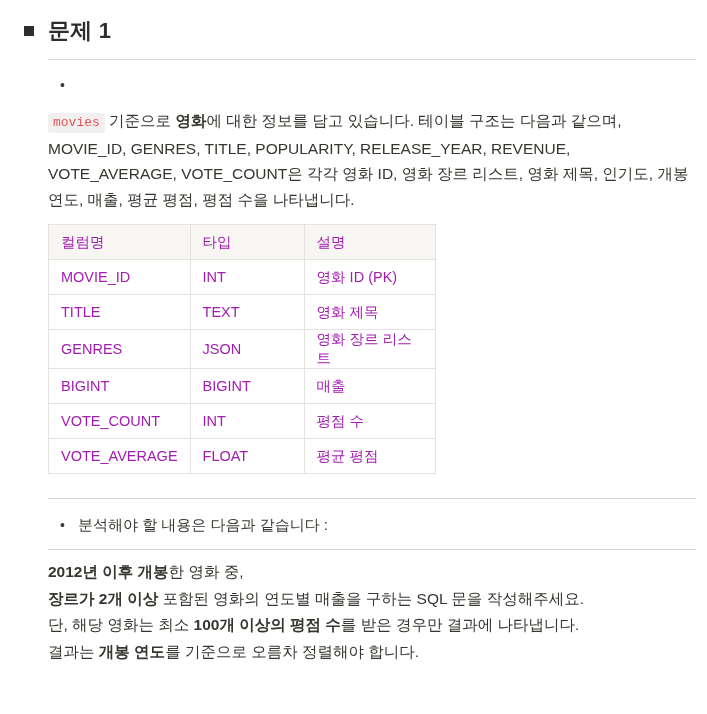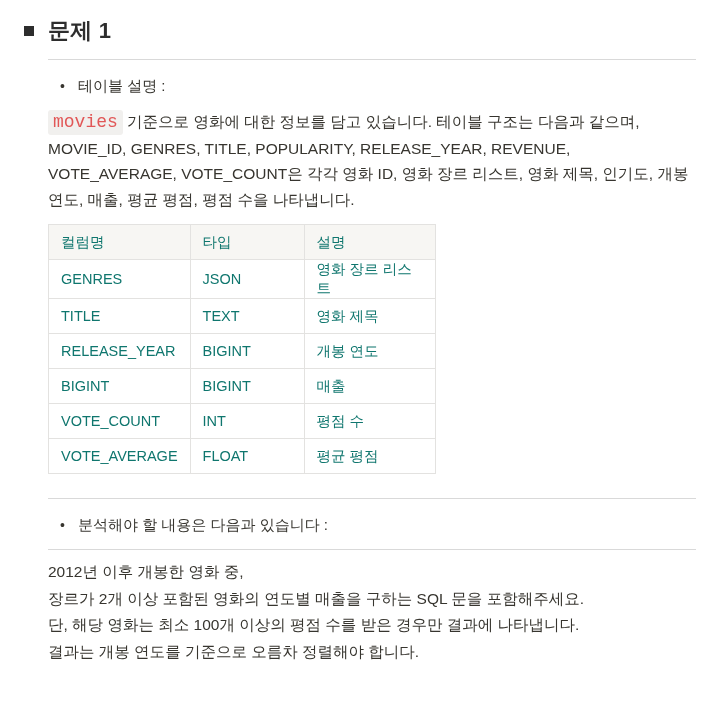--- a/index.html
+++ b/index.html
@@ -56,44 +56,44 @@
     color: #37352f;
   }
   .para {
     margin-top: 10px;
     font-size: 15.5px;
     line-height: 25.5px;
     color: #37352f;
     max-width: 652px;
     word-break: keep-all;
   }
-  .para b, .task b { font-weight: normal; }
+  .para b, .task b { font-weight: bold; }
   code.chip {
     font-family: "Liberation Mono", monospace;
-    font-size: 18px;
+    font-size: 13px;
     color: #e15757;
     background: #f1f0ee;
     border-radius: 3px;
     padding: 2px 5px 3px 5px;
   }
   
   table.schema {
     border-collapse: collapse;
     table-layout: fixed;
     margin-top: 12px;
     font-size: 14.5px;
   }
   table.schema th, table.schema td {
     border: 1px solid #e3e2e0;
     height: 35px;
     padding: 0 12px;
     text-align: left;
     vertical-align: middle;
     font-weight: normal;
-    color: #0f766e;
+    color: #a21caf;
   }
   table.schema th { background: #f7f6f3; }
   .col-name { width: 115px; }
   .col-type { width: 114px; }
   .col-desc { width: 131px; }
   .rule-2 { margin-top: 24px; }
   .rule-3 { margin-top: 11px; }
   .task {
     margin-top: 9px;
     font-size: 15.5px;
@@ -111,48 +111,47 @@
     <span class="sq-marker"></span>
     <h1 class="title">문제 1</h1>
   </div>
 
   <div class="content">
 
     <hr class="rule">
 
     <div class="bullet-row">
       <span class="bullet-dot">•</span>
-      <span>테이블 설명 :</span>
     </div>
 
     <p class="para"><code class="chip">movies</code><span> 기준으로 </span><b>영화</b><span>에 대한 정보를 담고 있습니다. 테이블 구조는 다음과 같으며, MOVIE_ID, GENRES, TITLE, POPULARITY, RELEASE_YEAR, REVENUE, VOTE_AVERAGE, VOTE_COUNT은 각각 영화 ID, 영화 장르 리스트, 영화 제목, 인기도, 개봉 연도, 매출, 평균 평점, 평점 수을 나타냅니다.</span></p>
 
     <table class="schema">
       <thead>
         <tr>
           <th class="col-name">컬럼명</th>
           <th class="col-type">타입</th>
           <th class="col-desc">설명</th>
         </tr>
       </thead>
       <tbody>
         <tr>
-          <td>GENRES</td>
-          <td>JSON</td>
-          <td>영화 장르 리스트</td>
+          <td>MOVIE_ID</td>
+          <td>INT</td>
+          <td>영화 ID (PK)</td>
         </tr>
         <tr>
           <td>TITLE</td>
           <td>TEXT</td>
           <td>영화 제목</td>
         </tr>
         <tr>
-          <td>RELEASE_YEAR</td>
-          <td>BIGINT</td>
-          <td>개봉 연도</td>
+          <td>GENRES</td>
+          <td>JSON</td>
+          <td>영화 장르 리스트</td>
         </tr>
         <tr>
           <td>BIGINT</td>
           <td>BIGINT</td>
           <td>매출</td>
         </tr>
         <tr>
           <td>VOTE_COUNT</td>
           <td>INT</td>
           <td>평점 수</td>
@@ -162,21 +161,21 @@
           <td>FLOAT</td>
           <td>평균 평점</td>
         </tr>
       </tbody>
     </table>
 
     <hr class="rule rule-2">
 
     <div class="bullet-row">
       <span class="bullet-dot">•</span>
-      <span>분석해야 할 내용은 다음과 있습니다 :</span>
+      <span>분석해야 할 내용은 다음과 같습니다 :</span>
     </div>
 
     <hr class="rule rule-3">
 
-    <p class="task"><b>2012년 이후 개봉</b><span>한 영화 중,</span><br><b>장르가 2개 이상</b><span> 포함된 영화의 연도별 매출을 구하는 SQL 문을 포함해주세요.</span><br><span>단, 해당 영화는 최소 </span><b>100개 이상의 평점 수</b><span>를 받은 경우만 결과에 나타냅니다.</span><br><span>결과는 </span><b>개봉 연도</b><span>를 기준으로 오름차 정렬해야 합니다.</span></p>
+    <p class="task"><b>2012년 이후 개봉</b><span>한 영화 중,</span><br><b>장르가 2개 이상</b><span> 포함된 영화의 연도별 매출을 구하는 SQL 문을 작성해주세요.</span><br><span>단, 해당 영화는 최소 </span><b>100개 이상의 평점 수</b><span>를 받은 경우만 결과에 나타냅니다.</span><br><span>결과는 </span><b>개봉 연도</b><span>를 기준으로 오름차 정렬해야 합니다.</span></p>
 
   </div>
 </div>
 
 </body></html>

